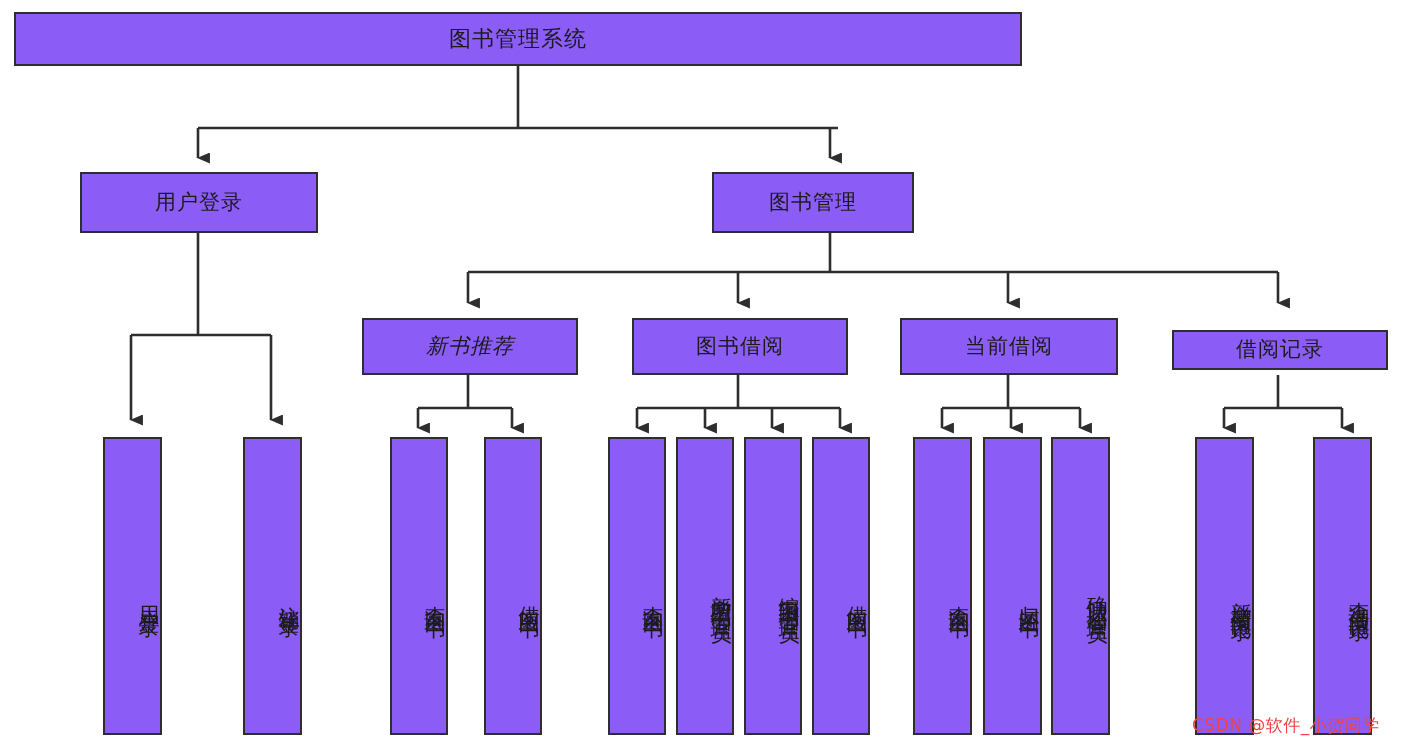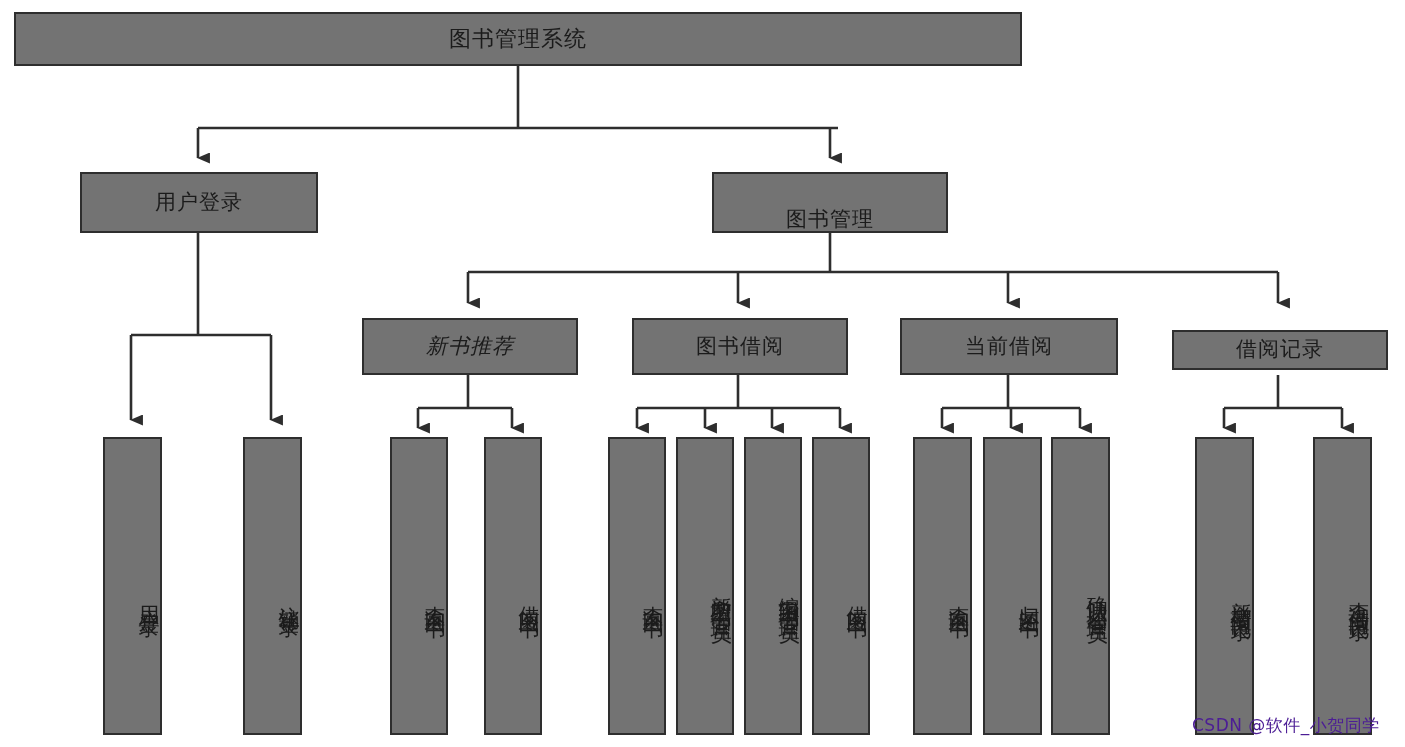--- a/index.html
+++ b/index.html
@@ -23,21 +23,21 @@
     left: 0;
     top: 0;
     width: 1405px;
     height: 747px;
     pointer-events: none;
   }
   .node {
     position: absolute;
     box-sizing: border-box;
     border: 2px solid #2e2e2e;
-    background: #737373;
+    background: #8b5cf6;
     display: flex;
     align-items: center;
     justify-content: center;
     color: #1b1b1b;
   }
   .node.horizontal {
     font-size: 21px;
     letter-spacing: 1px;
     line-height: 1.1;
   }
@@ -51,21 +51,21 @@
     letter-spacing: 4px;
     line-height: 1.12;
     padding-top: 22px;
     align-items: flex-start;
     justify-content: center;
     white-space: nowrap;
   }
   .watermark {
     position: absolute;
     font-size: 17px;
-    color: #4c1d95;
+    color: #ef4444;
     letter-spacing: 0.5px;
     white-space: nowrap;
     font-family: "DejaVu Sans", "Liberation Sans", sans-serif;
   }
 </style>
 </head>
 <body>
 
 <div id="canvas">
 
@@ -120,21 +120,21 @@
     </g>
   </svg>
 
   <div class="node horizontal root" style="left:14px; top:12px; width:1008px; height:54px;">
     <span>图书管理系统</span>
   </div>
 
   <div class="node horizontal" style="left:80px; top:172px; width:238px; height:61px;">
     <span>用户登录</span>
   </div>
-  <div class="node horizontal" style="left:712px; top:172px; width:236px; height:61px;align-items:flex-end;">
+  <div class="node horizontal" style="left:712px; top:172px; width:202px; height:61px;">
     <span>图书管理</span>
   </div>
 
   <div class="node horizontal" style="left:362px; top:318px; width:216px; height:57px;font-style:italic;">
     <span>新书推荐</span>
   </div>
   <div class="node horizontal" style="left:900px; top:318px; width:218px; height:57px;">
     <span>当前借阅</span>
   </div>
   <div class="node horizontal" style="left:632px; top:318px; width:216px; height:57px;">

